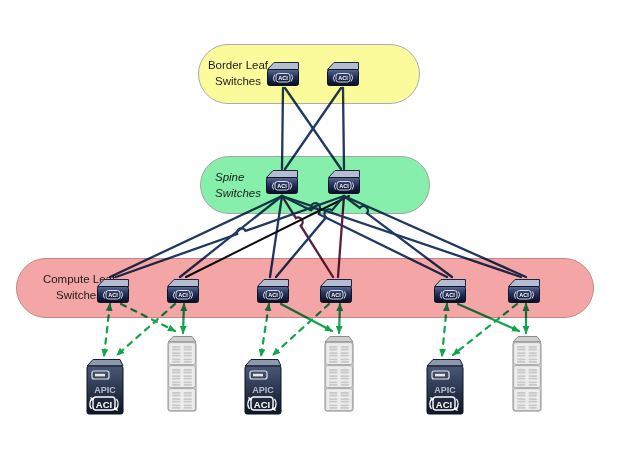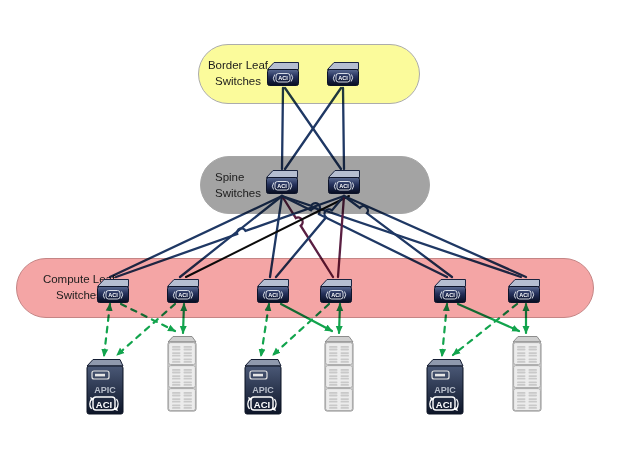--- a/index.html
+++ b/index.html
@@ -20,21 +20,21 @@
 </style>
 </head>
 <body>
 
 <div id="stage">
 
   <div class="zone" id="zone-border" style="background: rgb(251, 251, 155); border-color: rgb(172, 172, 172);">
     <div class="zone-label">Border Leaf
 Switches</div>
   </div>
-  <div class="zone" id="zone-spine" style="background: #a3a3a3; border-color: rgb(166, 166, 166);">
+  <div class="zone" id="zone-spine" style="background: #86efac; border-color: rgb(166, 166, 166); font-style: italic;">
     <div class="zone-label">Spine
 Switches</div>
   </div>
   <div class="zone" id="zone-compute" style="background: rgb(244, 165, 165); border-color: rgb(197, 133, 133);">
     <div class="zone-label">Compute Leaf
 Switches</div>
   </div>
 
   <svg width="0" height="0" style="position:absolute" aria-hidden="true">
     <defs>

